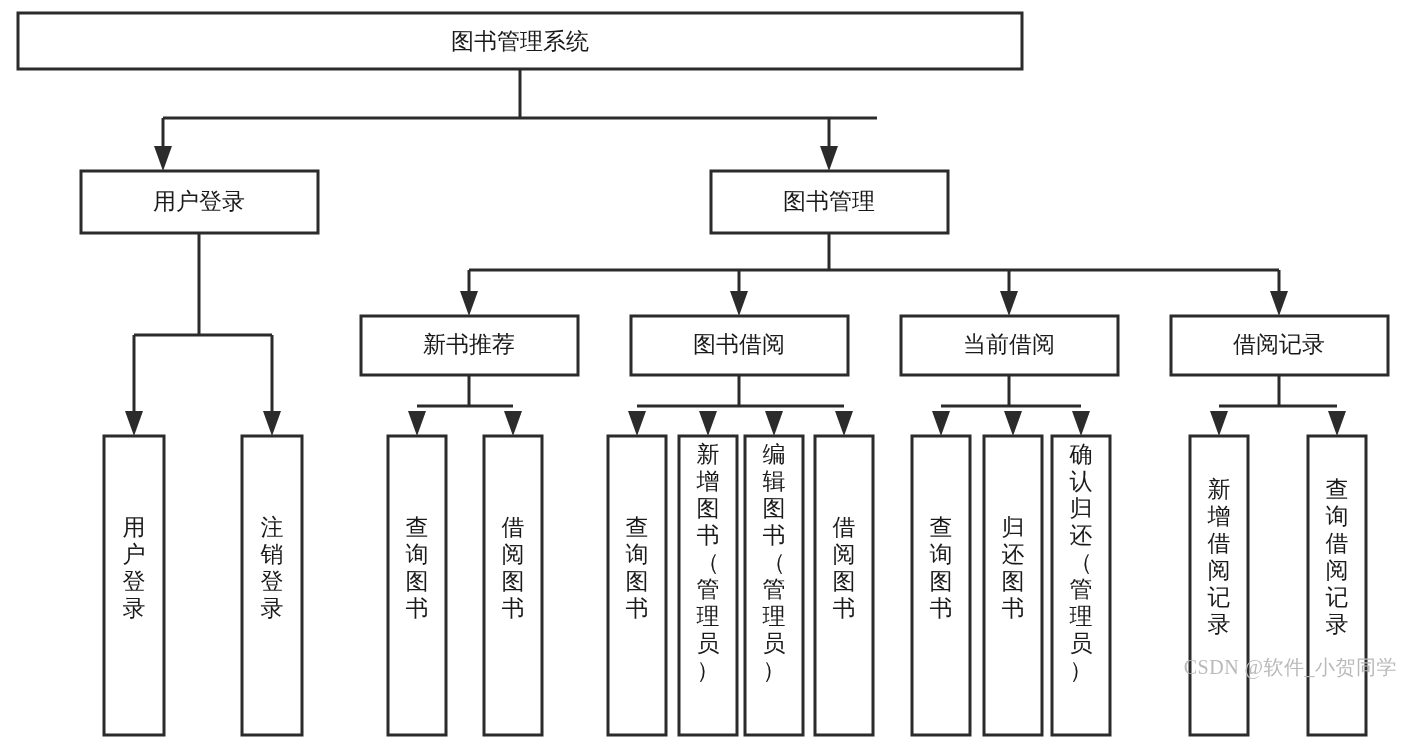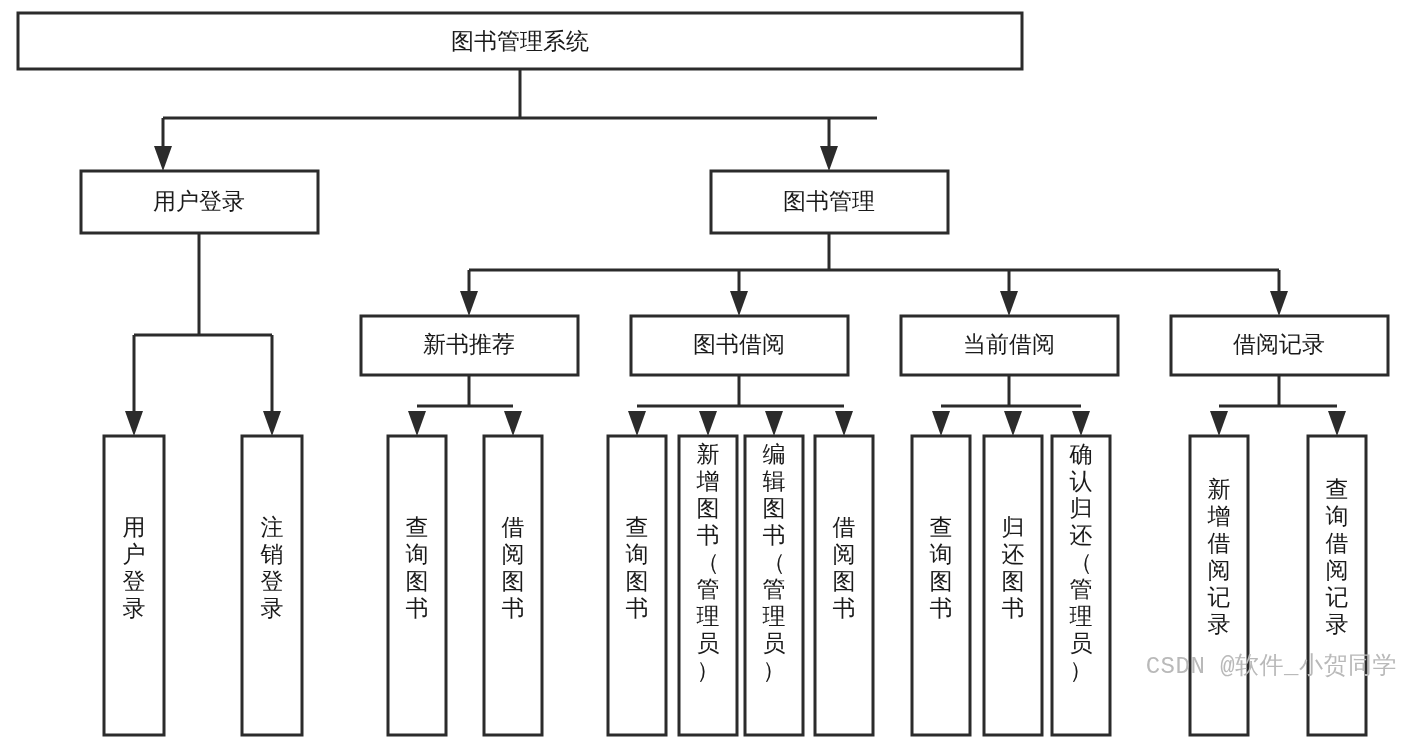--- a/index.html
+++ b/index.html
@@ -51,22 +51,22 @@
   .node-label-v {
     font-family: "Liberation Sans", "DejaVu Sans", sans-serif;
     font-size: 23px;
     fill: #1a1a1a;
     text-anchor: middle;
   }
   .watermark {
     position: absolute;
     right: 8px;
     bottom: 6px;
-    font-family: Liberation Mono, monospace;
-    font-size: 24px;
+    font-family: Liberation Serif, serif;
+    font-size: 20px;
     color: #b9b9b9;
     white-space: nowrap;
     letter-spacing: 0.5px;
   }
 </style>
 </head>
 <body>
 
 <div id="diagram-root">
 

